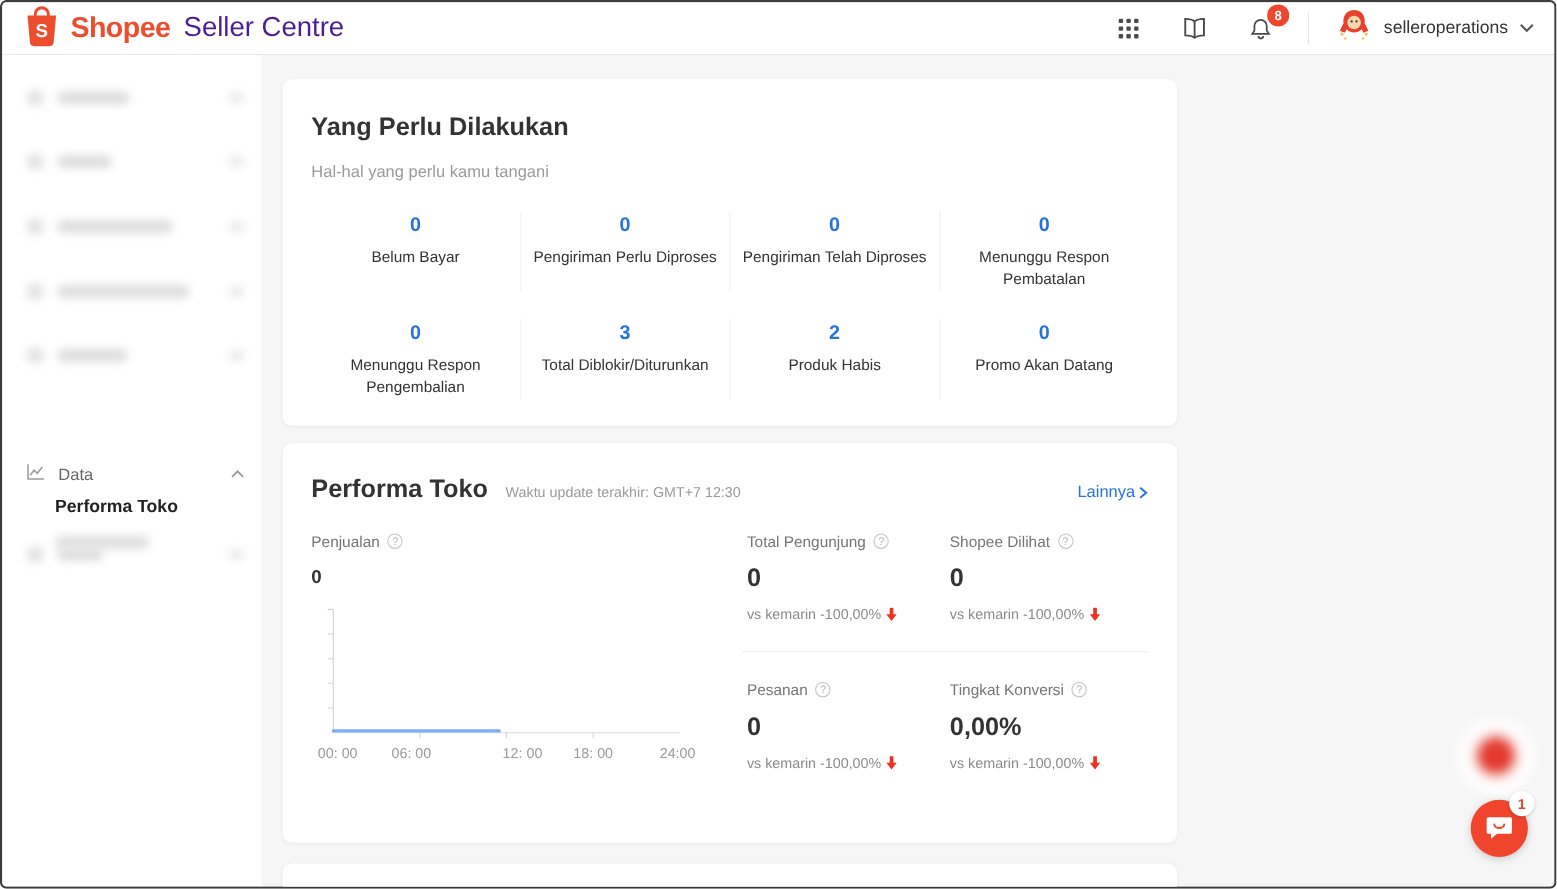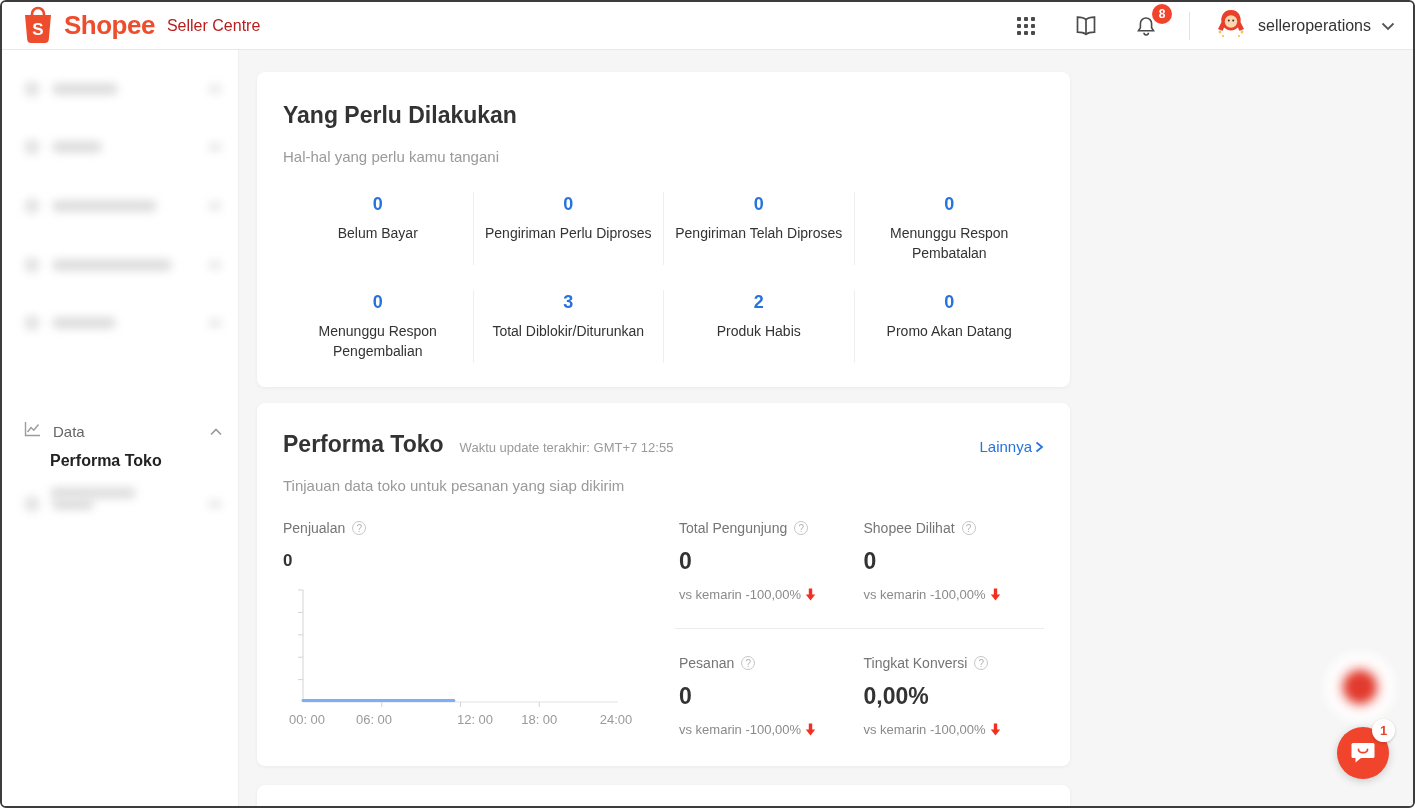--- a/index.html
+++ b/index.html
@@ -9,21 +9,21 @@
     border:2px solid #3c3c3c; border-radius:6px; overflow:hidden; background:#f6f6f6;
   }
 
   
   .topbar {
     position:absolute; top:0; left:0; right:0; height:48px; background:#fff;
     border-bottom:1px solid #e8e8e8; display:flex; align-items:center; padding:0 18px; z-index:20;
   }
   .brand { display:flex; align-items:center; gap:8px; }
   .brand-word { color:#EE4D2D; font-size:26px; font-weight:bold; letter-spacing:-0.5px; }
-  .brand-sub { color:#b91c1c; font-size:16px; margin-left:4px; }
+  .brand-sub { color:#4c1d95; font-size:25px; margin-left:4px; }
   .topbar-right { margin-left:auto; display:flex; align-items:center; }
   .tb-icon { position:relative; width:26px; height:26px; display:flex; align-items:center; justify-content:center; margin-left:34px; cursor:pointer; color:#4a4a4a; }
   .badge {
     position:absolute; top:-9px; right:-13px; min-width:20px; height:20px; border-radius:10px;
     background:#F0442C; color:#fff; font-size:12px; font-weight:bold;
     display:flex; align-items:center; justify-content:center; padding:0 5px;
   }
   .tb-divider { width:1px; height:28px; background:#e3e3e3; margin:0 24px 0 30px; }
   .account { display:flex; align-items:center; gap:10px; cursor:pointer; }
   .account-name { font-size:16px; color:#333; }
@@ -294,29 +294,28 @@
           <div class="stat-cell">
             <div class="stat-value">0</div>
             <div class="stat-label">Promo Akan Datang</div>
           </div>
         </div>
       </div>
 
       <div class="card perf-card">
         <div class="perf-head">
           <span class="card-title">Performa Toko</span>
-          <span class="perf-updated">Waktu update terakhir: GMT+7 12:55</span>
+          <span class="perf-updated">Waktu update terakhir: GMT+7 12:30</span>
           <span class="perf-more">
             <span>Lainnya</span>
             <svg width="9" height="12" viewBox="0 0 9 12" fill="none" stroke="#2673DD" stroke-width="1.8">
                 <path d="M1.5 1.5 L7 6 L1.5 10.5"></path>
               </svg>
           </span>
         </div>
-        <div class="card-sub">Tinjauan data toko untuk pesanan yang siap dikirim</div>
 
         <div class="perf-content">
 
           <div class="chart-block">
             <div class="m-label">
               <span>Penjualan</span>
               <span class="q-icon">?</span>
             </div>
             <div class="chart-val">0</div>
             <div class="chart-wrap">

